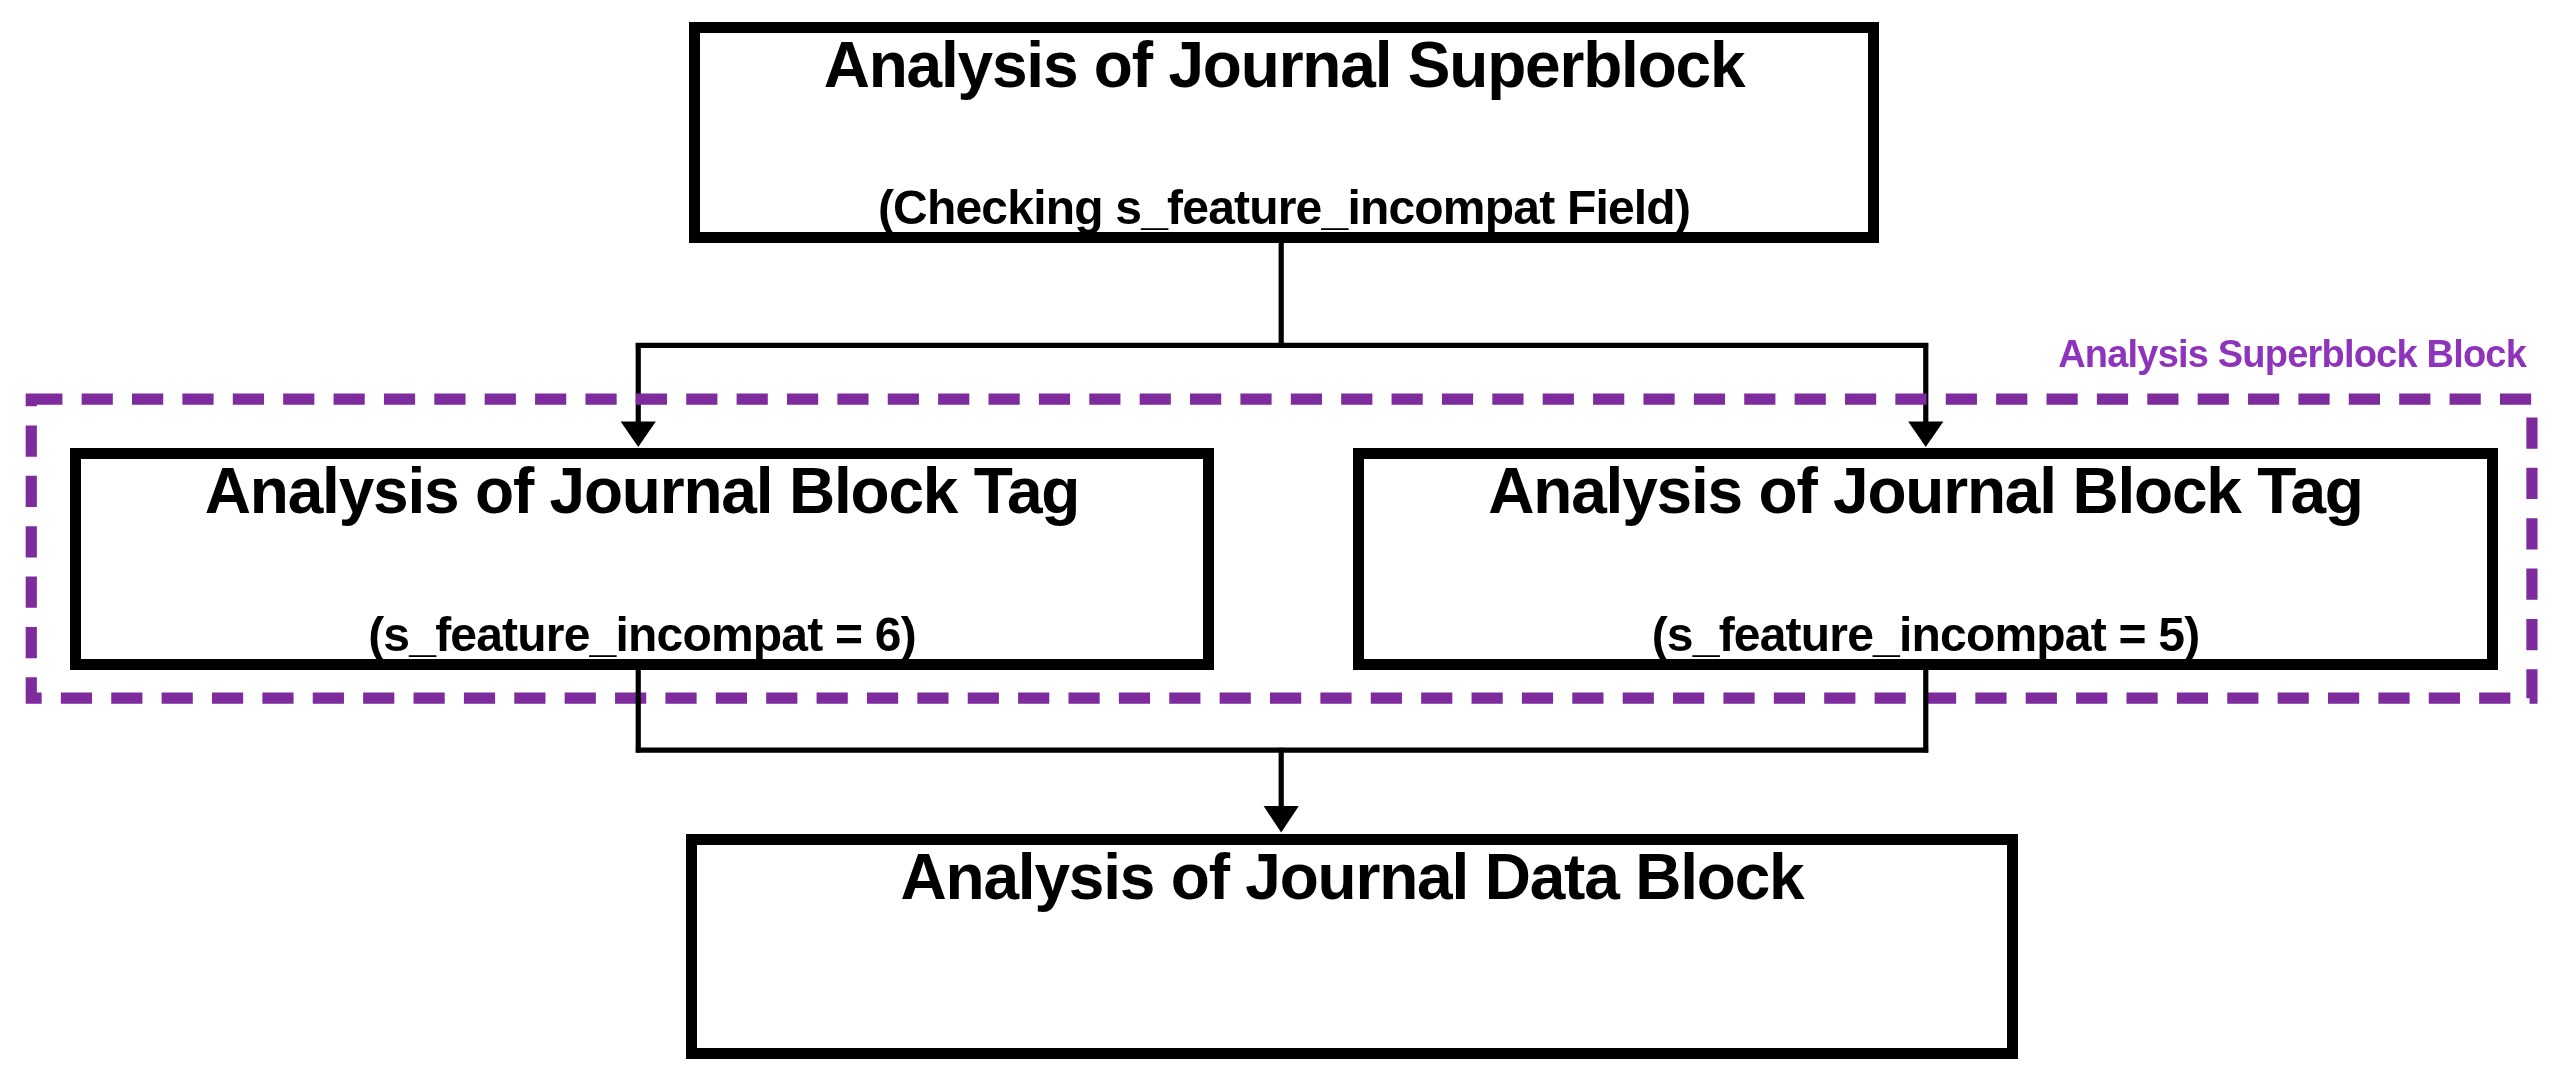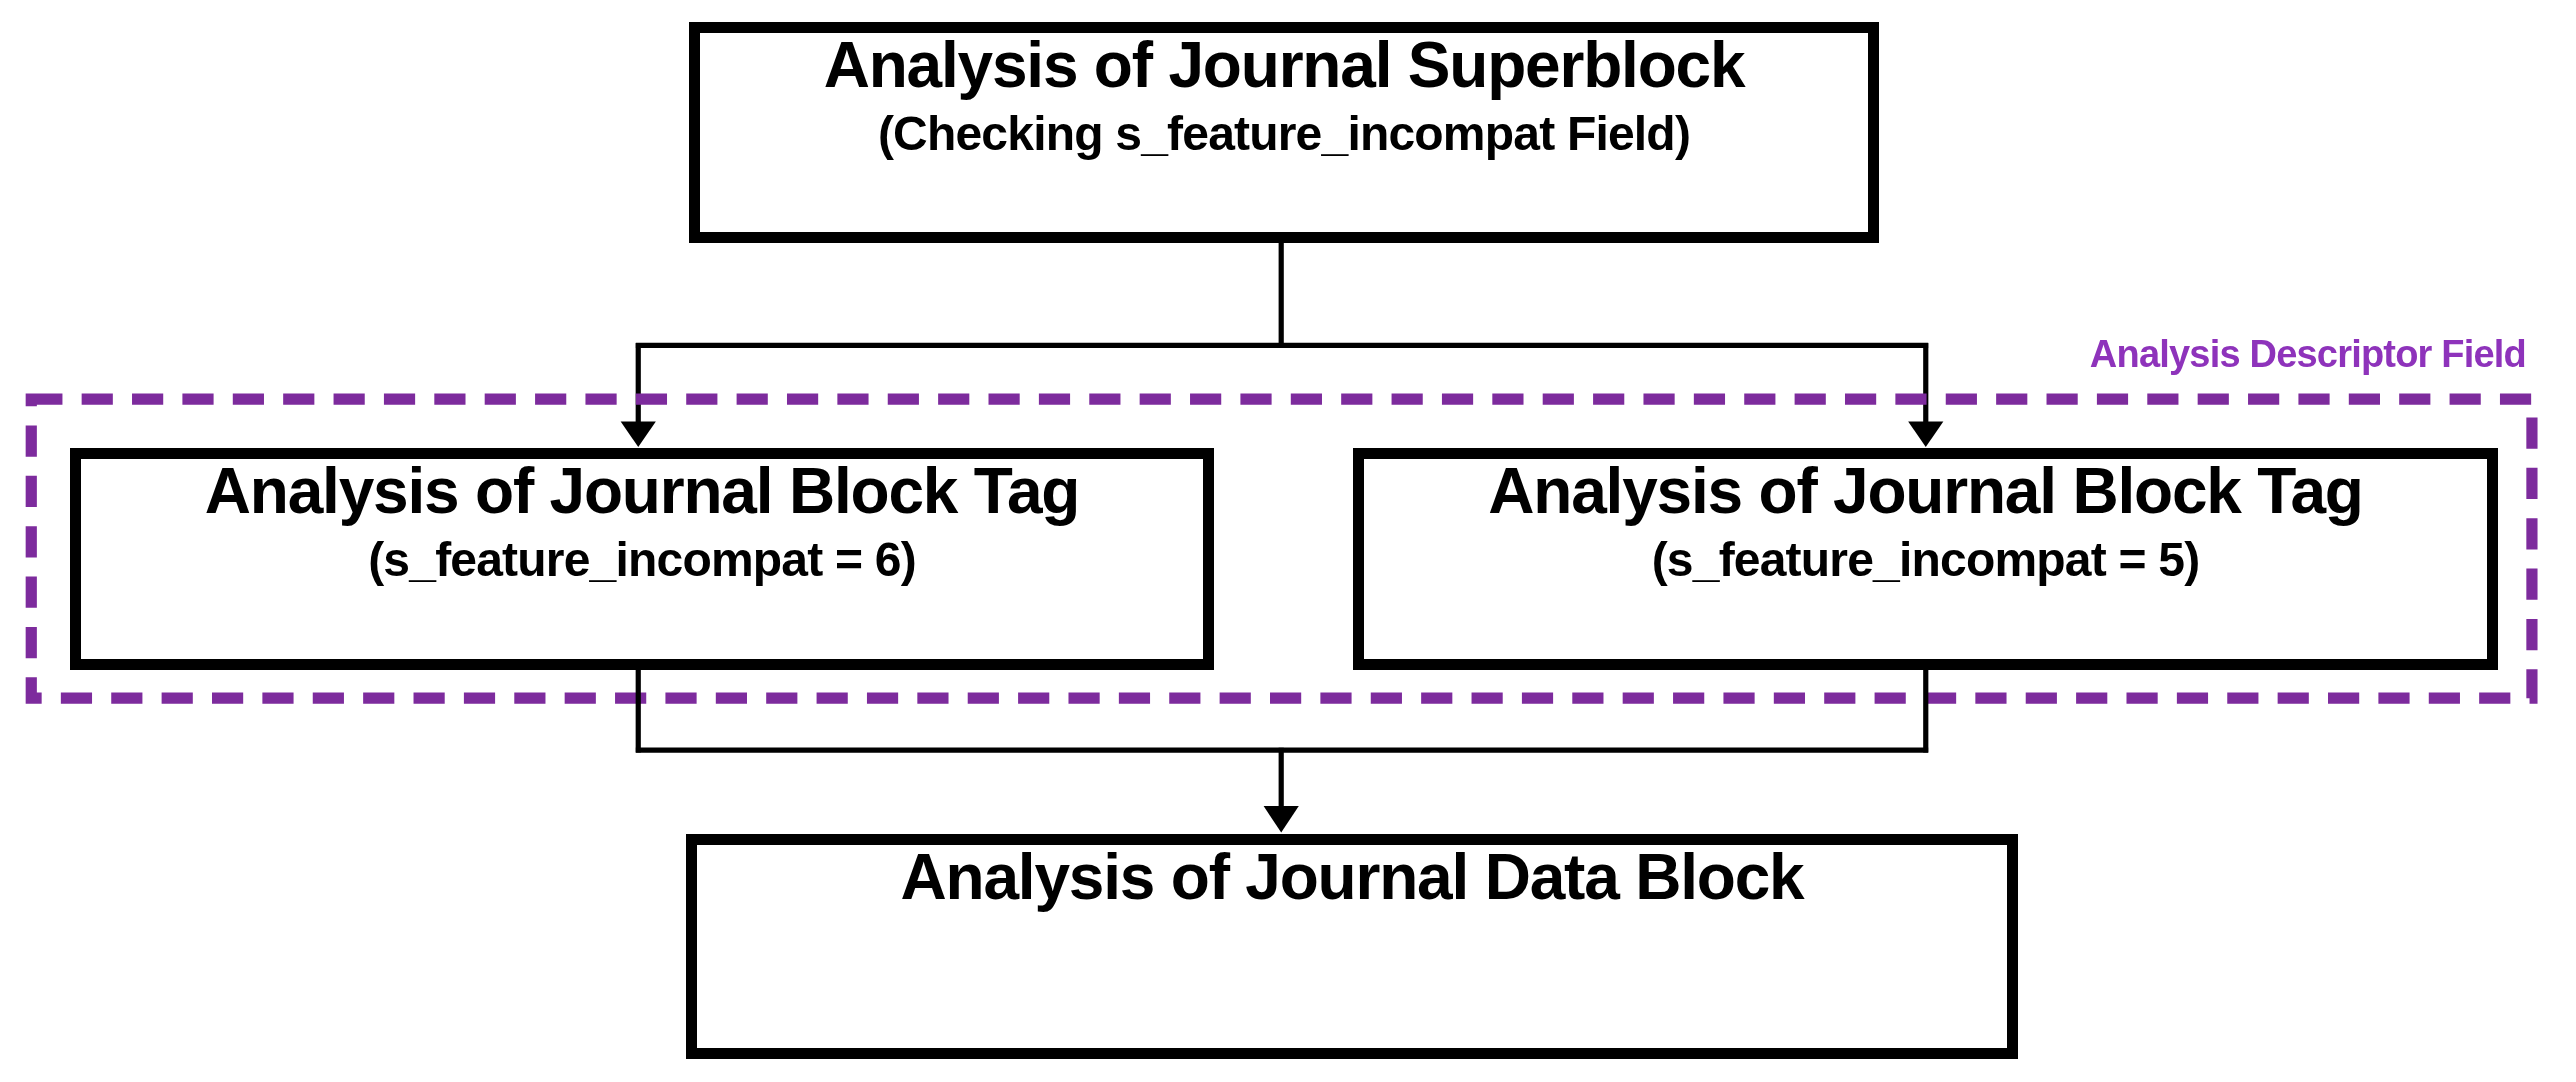--- a/index.html
+++ b/index.html
@@ -45,21 +45,21 @@
     stroke-dasharray: 39 24;
   }
   .node {
     position: absolute;
     box-sizing: border-box;
     border: 11.2px solid var(--box-border);
     background: #ffffff;
     display: flex;
     flex-direction: column;
     align-items: center;
-    justify-content: flex-start;
+    justify-content: space-between;
     text-align: center;
     gap: 12.8px;
     z-index: 1;
   }
   .node .title {
     font-size: 64px;
     font-weight: 700;
     letter-spacing: -1.2px;
     line-height: 1.0;
     white-space: nowrap;
@@ -112,21 +112,21 @@
 
     <line x1="1602" y1="935" x2="1602" y2="1013"></line>
     <polygon points="1580,1008 1624,1008 1602,1041"></polygon>
   </svg>
 
   <div class="node node-superblock">
     <div class="title">Analysis of Journal Superblock</div>
     <div class="subtitle">(Checking s_feature_incompat Field)</div>
   </div>
 
-  <div class="descriptor-label">Analysis Descriptor Field</div>
+  <div class="descriptor-label">Analysis Superblock Block</div>
 
   <div class="node node-blocktag2">
     <div class="title">Analysis of Journal Block Tag</div>
     <div class="subtitle">(s_feature_incompat = 6)</div>
   </div>
 
   <div class="node node-blocktag3">
     <div class="title">Analysis of Journal Block Tag</div>
     <div class="subtitle">(s_feature_incompat = 5)</div>
   </div>

